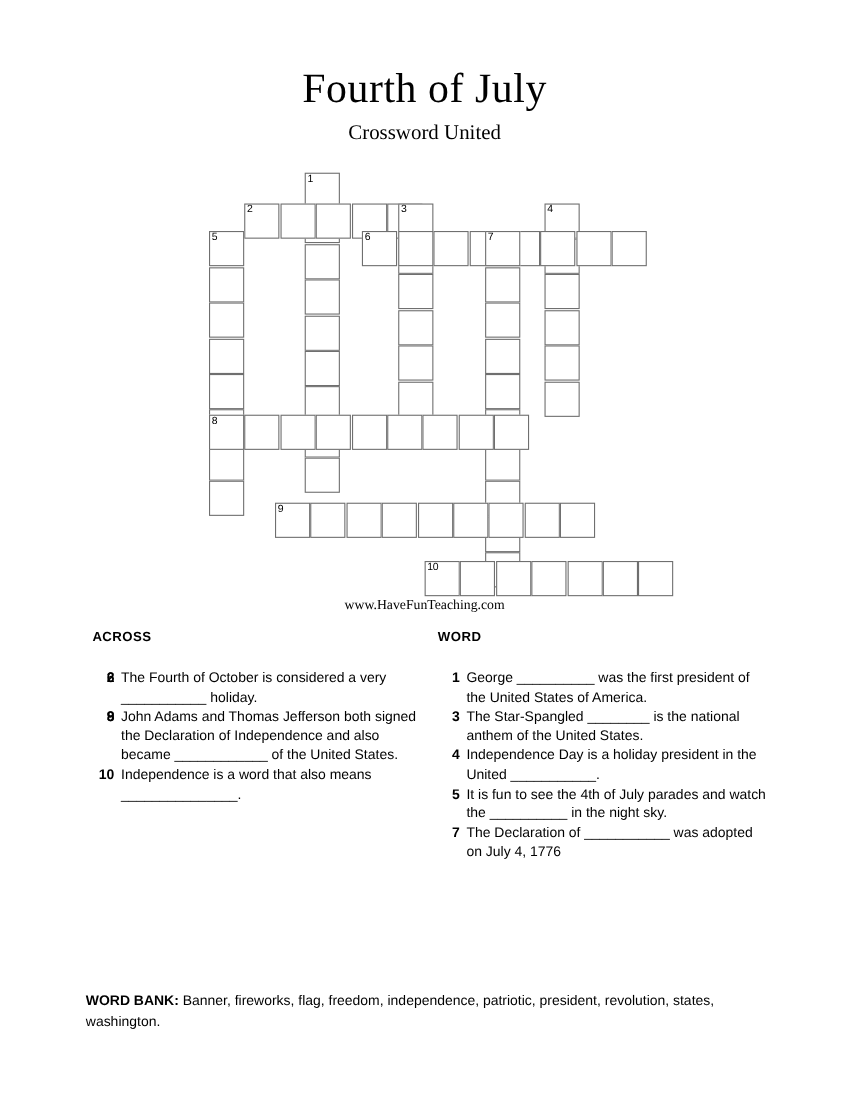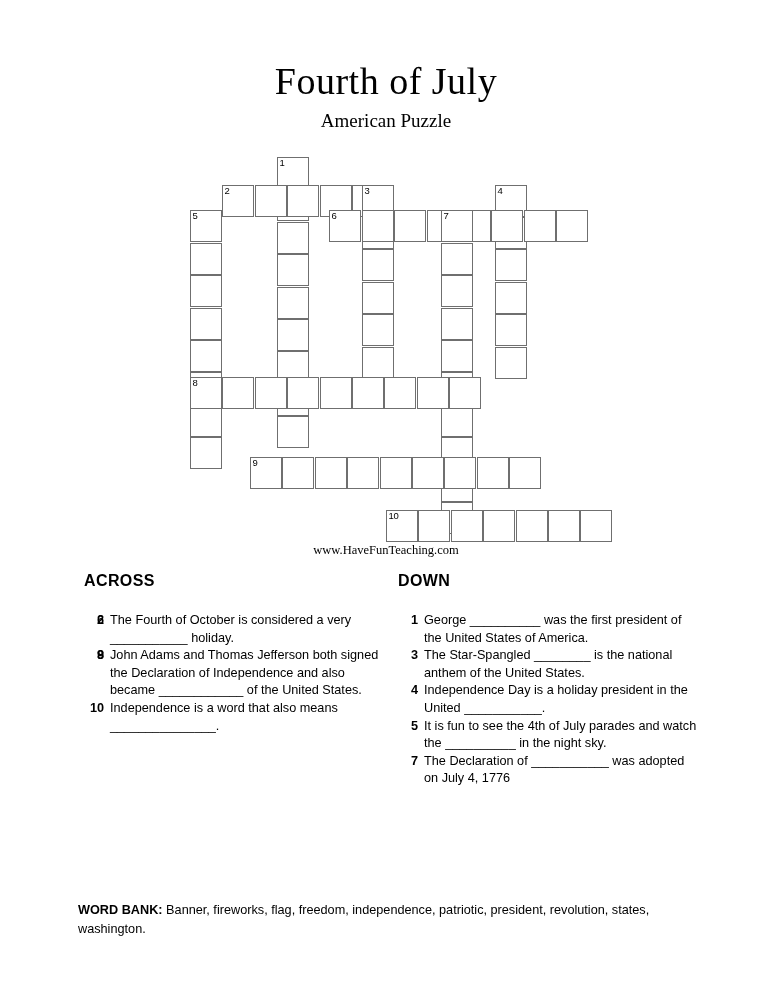--- a/index.html
+++ b/index.html
@@ -86,21 +86,21 @@
   }
   .clue-col {
     position: absolute;
     top: 0;
     width: 300px;
   }
   #clue-col-across { left: 84px; }
   #clue-col-down   { left: 398px; }
 
   .clue-heading {
-    font-size: 16px;
+    font-size: 12px;
     font-weight: bold;
     letter-spacing: 0.4px;
     margin: 0 0 22px 0;
   }
   .clue-list {
     list-style: none;
     margin: 0;
     padding: 0;
   }
   .clue-item {
@@ -132,21 +132,21 @@
   #word-bank-label {
     font-weight: bold;
     text-align: center;
   }
 </style>
 </head>
 <body>
 
 <div id="header">
   <h1 id="puzzle-title">Fourth of July</h1>
-  <div id="puzzle-subtitle">American Puzzle</div>
+  <div id="puzzle-subtitle">Crossword United</div>
 </div>
 
 <div id="crossword-grid">
     <div class="cw-cell" style="left: 277px; top: 157px; width: 32px; height: 32px;">
       <span class="cw-num">1</span>
     </div>
     <div class="cw-cell" style="left: 277px; top: 189px; width: 32px; height: 32px;"></div>
     <div class="cw-cell" style="left: 277px; top: 222px; width: 32px; height: 32px;"></div>
     <div class="cw-cell" style="left: 277px; top: 254px; width: 32px; height: 32px;"></div>
     <div class="cw-cell" style="left: 277px; top: 287px; width: 32px; height: 32px;"></div>
@@ -251,21 +251,21 @@
     <ul class="clue-list" id="across-list">
         <li class="clue-item"><span class="clue-num">2</span></li>
         <li class="clue-item"><span class="clue-num">6</span><span>The Fourth of October is considered a very ___________ holiday.</span></li>
         <li class="clue-item"><span class="clue-num">8</span></li>
         <li class="clue-item"><span class="clue-num">9</span><span>John Adams and Thomas Jefferson both signed the Declaration of Independence and also became ____________ of the United States.</span></li>
         <li class="clue-item"><span class="clue-num">10</span><span>Independence is a word that also means _______________.</span></li>
       </ul>
   </div>
 
   <div class="clue-col" id="clue-col-down">
-    <div class="clue-heading">DOWN</div>
+    <div class="clue-heading">WORD</div>
     <ul class="clue-list" id="down-list">
         <li class="clue-item"><span class="clue-num">1</span><span>George __________ was the first president of the United States of America.</span></li>
         <li class="clue-item"><span class="clue-num">3</span><span>The Star-Spangled ________ is the national anthem of the United States.</span></li>
         <li class="clue-item"><span class="clue-num">4</span><span>Independence Day is a holiday president in the United ___________.</span></li>
         <li class="clue-item"><span class="clue-num">5</span><span>It is fun to see the 4th of July parades and watch the __________ in the night sky.</span></li>
         <li class="clue-item"><span class="clue-num">7</span><span>The Declaration of ___________ was adopted on July 4, 1776</span></li>
       </ul>
   </div>
 
 </div>

